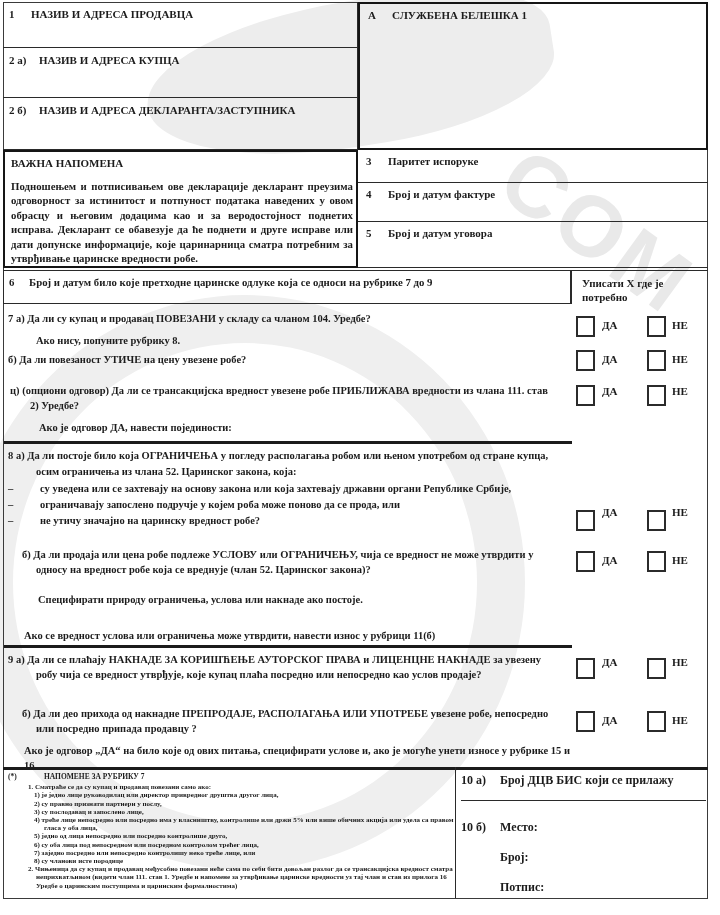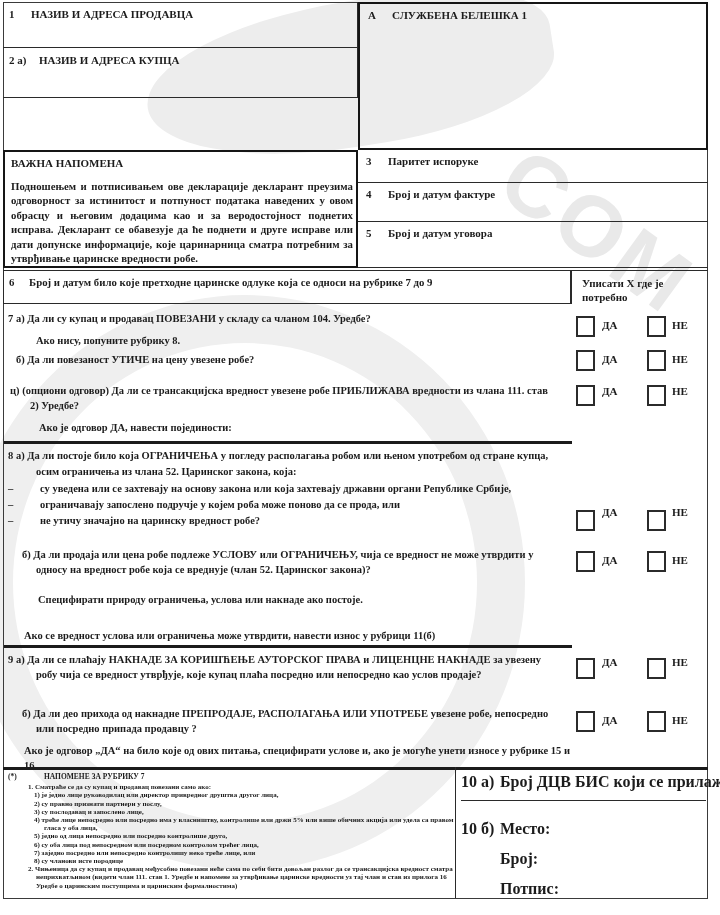--- a/index.html
+++ b/index.html
@@ -46,21 +46,21 @@
   .ckl-no  { left:96px; }
   
   .fn { position:absolute; left:8px; top:773px; width:446px; font-size:7px; line-height:8.2px; }
   .fn-title { font-size:7.5px; padding-left:0; margin-bottom:2px; }
   .fn-title .fn-star { display:inline-block; width:36px; }
   .fn-num { padding-left:28px; text-indent:-8px; }
   .fn-sub { padding-left:36px; text-indent:-10px; }
   
   .v10 { position:absolute; left:455px; top:767px; height:131px; border-left:1.5px solid #2a2a2a; }
   .line10a { position:absolute; left:461px; top:800px; width:245px; border-top:1.5px solid #2a2a2a; }
-  .b10lab { position:absolute; font-size:16px; white-space:nowrap; }
+  .b10lab { position:absolute; font-size:12px; white-space:nowrap; }
   .input-area { position:absolute; }
 </style>
 </head>
 <body>
 
 <div class="page">
 
   <div class="wm-blob"></div>
   <div class="wm-ring"></div>
   <div class="wm-com">COM</div>
@@ -72,20 +72,26 @@
       <span class="num" style="width:22px;">1</span><span class="lab">НАЗИВ И АДРЕСА ПРОДАВЦА</span>
     </div>
     <div class="input-area" style="left:6px;top:22px;width:340px;height:22px;"></div>
   </div>
   <div class="cellbox b-b1 b-r1" style="left:3px;top:48px;width:355px;height:50px;">
     <div class="box-label" style="position:absolute;left:6px;top:6px;">
       <span class="num" style="width:30px;">2 а)</span><span class="lab">НАЗИВ И АДРЕСА КУПЦА</span>
     </div>
     <div class="input-area" style="left:6px;top:24px;width:340px;height:22px;"></div>
   </div>
+  <div class="cellbox b-b1 b-r1" style="left:3px;top:98px;width:355px;height:52px;">
+    <div class="box-label" style="position:absolute;left:6px;top:6px;">
+      <span class="num" style="width:30px;">2 б)</span><span class="lab">НАЗИВ И АДРЕСА ДЕКЛАРАНТА/ЗАСТУПНИКА</span>
+    </div>
+    <div class="input-area" style="left:6px;top:24px;width:340px;height:24px;"></div>
+  </div>
 
   <div class="cellbox thick" style="left:358px;top:2px;width:350px;height:148px;">
     <div class="box-label" style="position:absolute;left:8px;top:5px;">
       <span class="num" style="width:24px;">А</span><span class="lab">СЛУЖБЕНА БЕЛЕШКА 1</span>
     </div>
     <div class="input-area" style="left:8px;top:24px;width:330px;height:116px;"></div>
   </div>
 
   <div class="cellbox thick" style="left:3px;top:150px;width:355px;height:118px;padding-left:37px;">
     <div class="box-label" style="position:absolute;left:6px;top:5px;">ВАЖНА НАПОМЕНА</div>
@@ -123,21 +129,21 @@
 
   <div class="q nw abs" style="left:8px;top:311px;">7 а) Да ли су купац и продавац ПОВЕЗАНИ у складу са чланом 104. Уредбе?</div>
   <div class="q nw abs" style="left:36px;top:333px;">Ако нису,  попуните рубрику 8.</div>
   <div class="ckrow" style="top:316px;">
     <span class="ckbox ck-yes"></span>
     <span class="cklabel ckl-yes">ДА</span>
     <span class="ckbox ck-no"></span>
     <span class="cklabel ckl-no">НЕ</span>
   </div>
 
-  <div class="q nw abs" style="left:16px;top:352px;">б) Да ли повезаност УТИЧЕ  на цену увезене робе?</div>
+  <div class="q nw abs" style="left:8px;top:352px;">б) Да ли повезаност УТИЧЕ  на цену увезене робе?</div>
   <div class="ckrow" style="top:350px;">
     <span class="ckbox ck-yes"></span>
     <span class="cklabel ckl-yes">ДА</span>
     <span class="ckbox ck-no"></span>
     <span class="cklabel ckl-no">НЕ</span>
   </div>
 
   <div class="q nw abs" style="left:10px;top:383px;">ц) (опциони одговор) Да ли се трансакцијска вредност увезене робе ПРИБЛИЖАВА вредности из  члана 111. став</div>
   <div class="q nw abs" style="left:30px;top:398px;">2) Уредбе?</div>
   <div class="ckrow" style="top:385px;">

